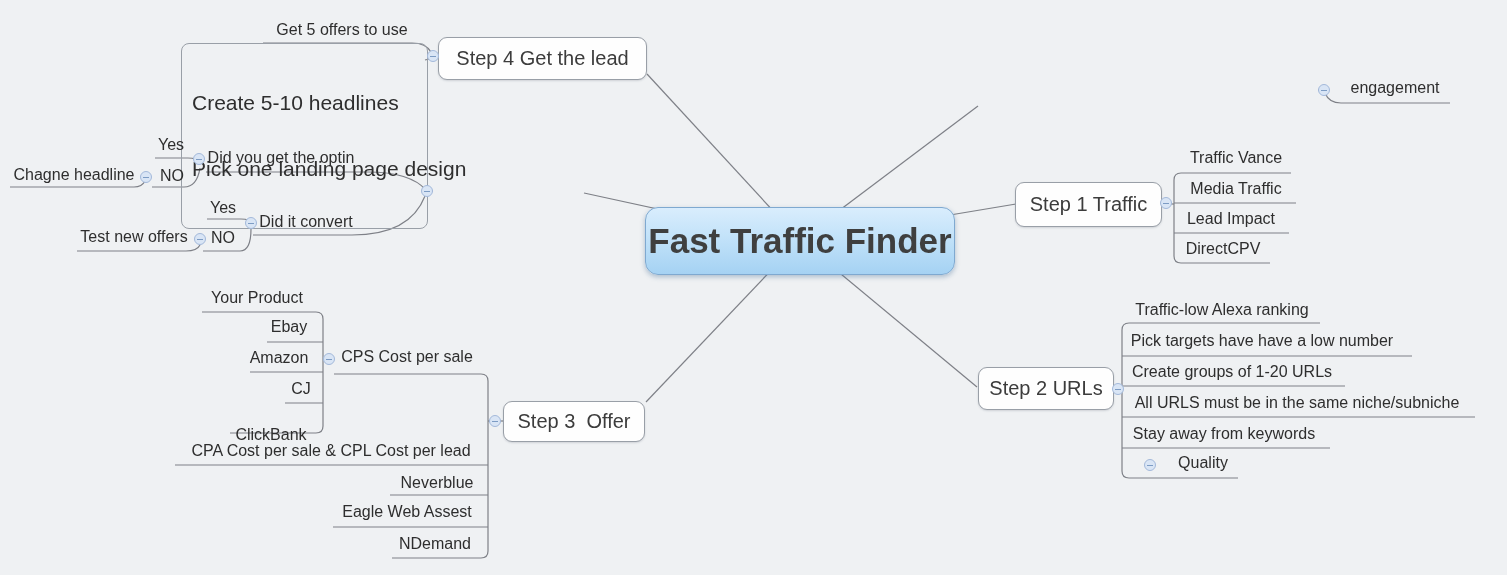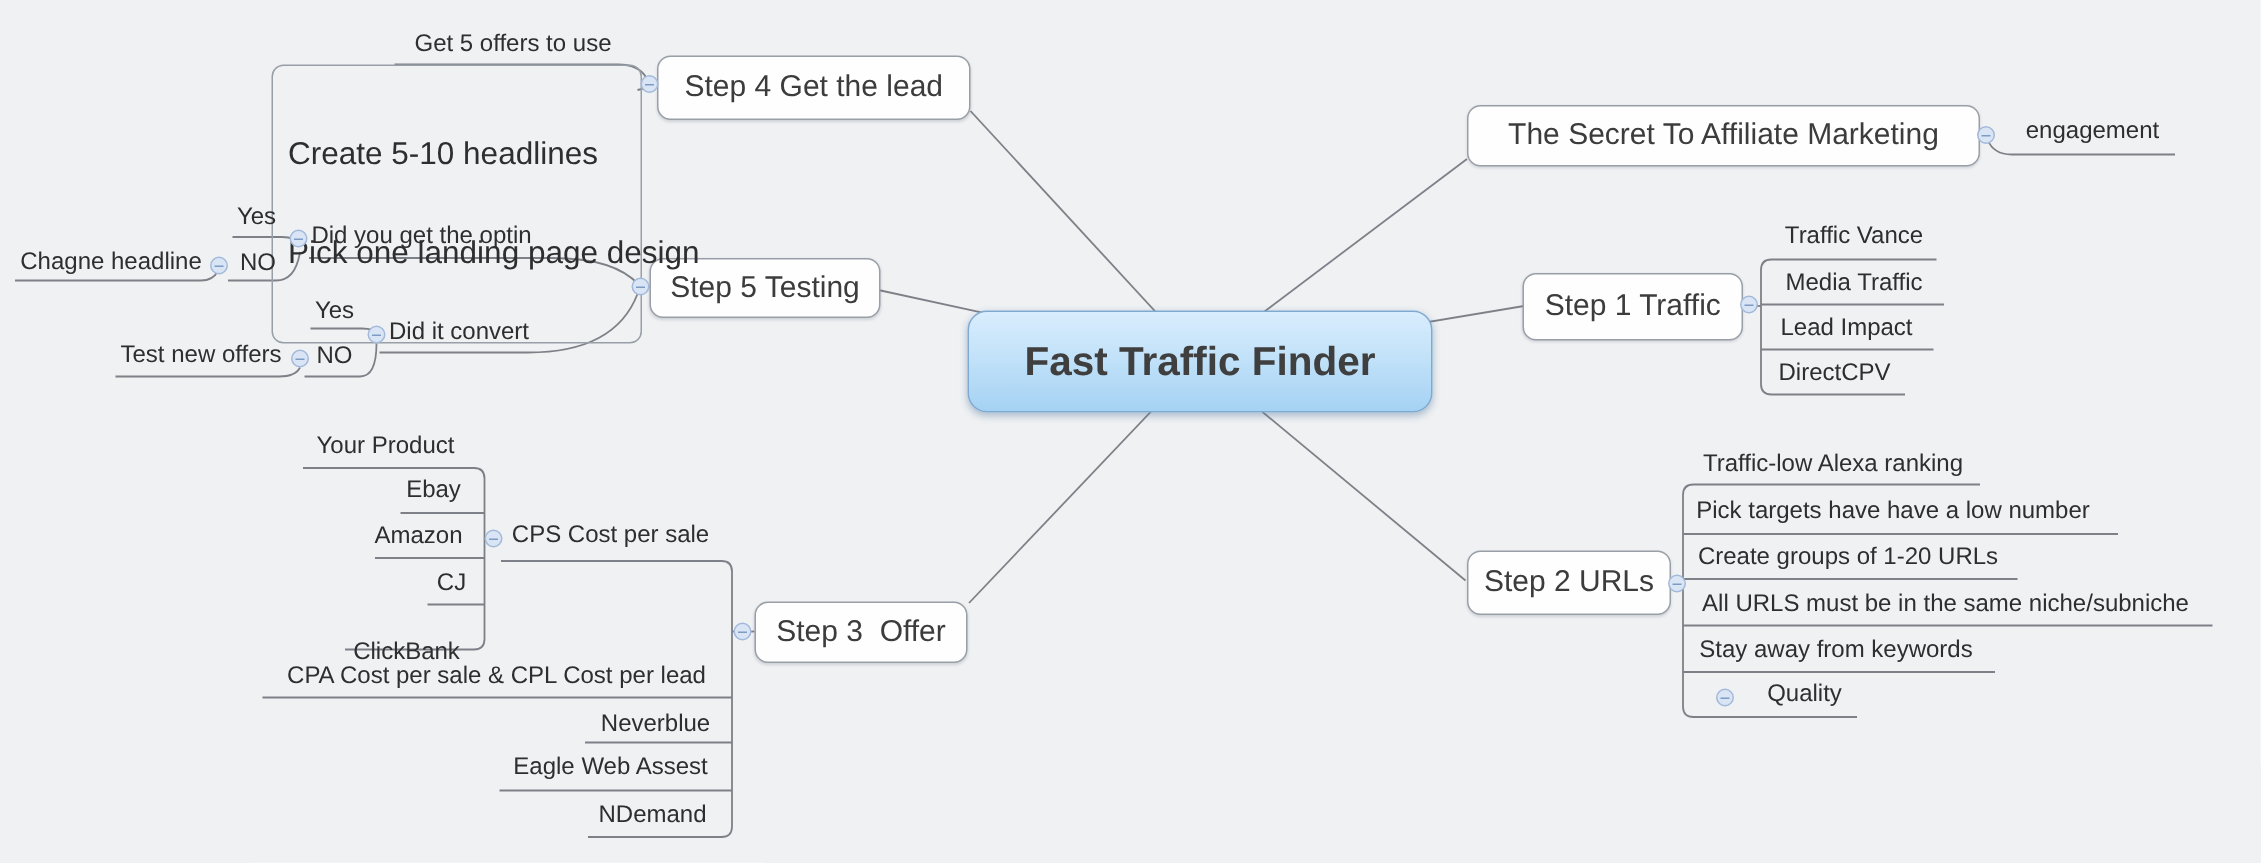--- a/index.html
+++ b/index.html
@@ -12,21 +12,21 @@
   .topic{
     position:absolute;display:flex;align-items:center;justify-content:center;
     background:#fefefe;border:1px solid #999fa7;border-radius:9px;
     font-size:20px;color:#3c3c3c;white-space:pre;
     box-shadow:0 1px 2px rgba(60,70,90,.18);
     text-align:center;
   }
   .central{
     background:linear-gradient(180deg,#d9edfd 0%,#c2e2f9 45%,#a5d2f3 100%);
     border:1px solid #7fa9d0;border-radius:13px;
-    font-size:27px;font-weight:bold;color:#3f3f3f;
+    font-size:35px;font-weight:bold;color:#3f3f3f;
     box-shadow:0 2px 5px rgba(70,110,150,.4);
   }
   .sub{
     position:absolute;transform:translate(-50%,-50%);
     font-size:16px;color:#2e2e2e;white-space:pre;line-height:18px;
   }
   .subbox{
     position:absolute;border:1px solid #999fa7;border-radius:8px;
     font-size:21px;color:#2e2e2e;padding:4px 10px;line-height:22px;white-space:pre;
   }
@@ -90,22 +90,20 @@
     <path d="M 202 312 L 316 312 Q 323 312 323 319 L 323 426 Q 323 433 316 433 L 230 433"></path>
     <path d="M 267 342 L 323 342"></path>
     <path d="M 250 372 L 323 372"></path>
     <path d="M 285 403 L 323 403"></path>
     <path d="M 323 359 L 334 359"></path>
   </svg>
 
   <div class="topic central" style="left:645px;top:207px;width:308px;height:66px;">Fast Traffic Finder</div>
 
   <div class="topic" style="left:438px;top:37px;width:207px;height:41px;">Step 4 Get the lead</div>
-  <div class="topic" style="left:978px;top:70px;width:340px;height:39px;">The Secret To Affiliate Marketing</div>
-  <div class="topic" style="left:433px;top:172px;width:152px;height:38px;">Step 5 Testing</div>
   <div class="topic" style="left:1015px;top:182px;width:145px;height:43px;">Step 1 Traffic</div>
   <div class="topic" style="left:503px;top:401px;width:140px;height:39px;">Step 3  Offer</div>
   <div class="topic" style="left:978px;top:367px;width:134px;height:41px;">Step 2 URLs</div>
 
   <div class="sub" style="left:342px;top:30px;">Get 5 offers to use</div>
   <div class="subbox" style="left:181px;top:43px;width:225px;">
     <div>Create 5-10 headlines</div>
     <div>Pick one landing page design</div>
   </div>
 

